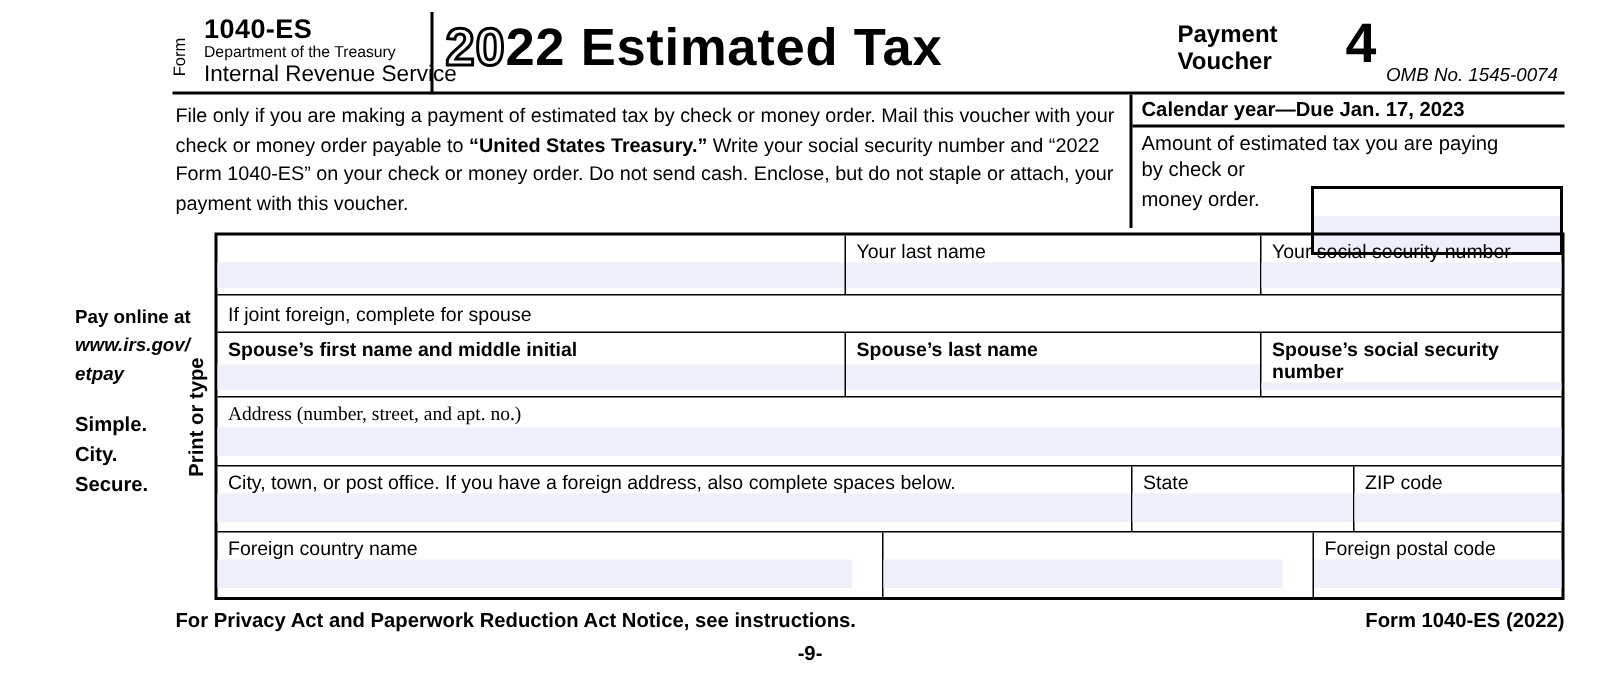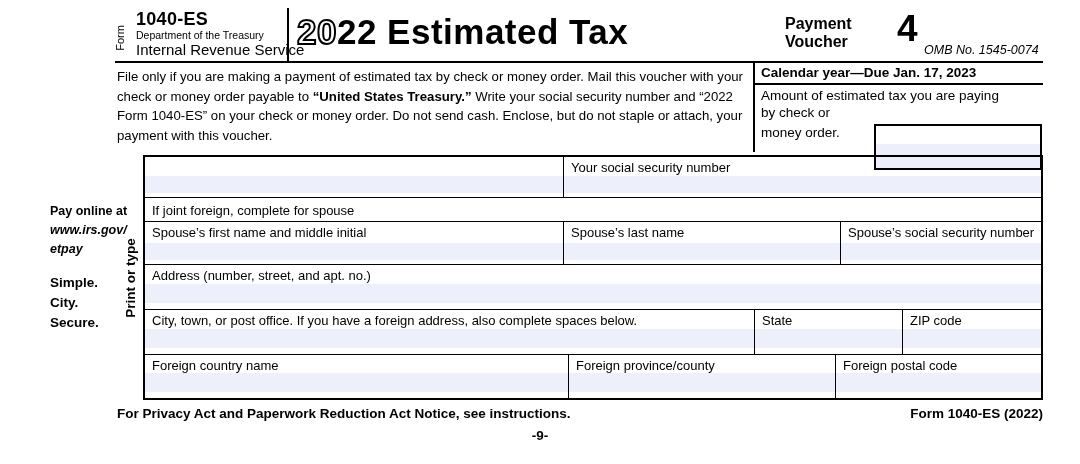--- a/index.html
+++ b/index.html
@@ -108,74 +108,77 @@
     <div class="tagline">Secure.</div>
   </div>
   <div class="print-or-type">Print or type</div>
 
   <div class="vtable">
 
     <div class="vrow" style="height:40px;">
       <div class="cell" style="flex:0 0 418px;">
         <div class="inp"></div>
       </div>
+      <div class="cell" style="flex:0 0 277px;">
+        <div class="lbl">Your last name</div>
+        <div class="inp"></div>
+      </div>
       <div class="cell" style="flex:1;">
         <div class="lbl">Your social security number</div>
         <div class="inp"></div>
       </div>
     </div>
 
     <div class="vrow" style="height:25px;">
       <div class="joint-row" style="flex:1;">If joint foreign, complete for spouse</div>
     </div>
 
-    <div class="vrow" style="height:43px;">
+    <div class="vrow" style="height:43px;font-weight:bold;">
       <div class="cell" style="flex:0 0 418px;">
         <div class="lbl">Spouse’s first name and middle initial</div>
         <div class="inp"></div>
       </div>
       <div class="cell" style="flex:0 0 277px;">
         <div class="lbl">Spouse’s last name</div>
         <div class="inp"></div>
       </div>
       <div class="cell" style="flex:1;">
         <div class="lbl">Spouse’s social security number</div>
         <div class="inp"></div>
       </div>
     </div>
 
     <div class="vrow row-tall" style="height:46px;">
-      <div class="cell" style="flex:1;">
+      <div class="cell" style="flex:1;font-family:Liberation Serif, serif;">
         <div class="lbl">Address (number, street, and apt. no.)</div>
         <div class="inp"></div>
       </div>
     </div>
 
     <div class="vrow row-tall" style="height:45px;">
       <div class="cell" style="flex:0 0 609px;">
         <div class="lbl">City, town, or post office. If you have a foreign address, also complete spaces below.</div>
         <div class="inp"></div>
       </div>
       <div class="cell" style="flex:0 0 148px;">
         <div class="lbl">State</div>
         <div class="inp"></div>
       </div>
       <div class="cell" style="flex:1;">
         <div class="lbl">ZIP code</div>
         <div class="inp"></div>
       </div>
     </div>
 
-    <div class="vrow row-tall" style="height:44px;">
+    <div class="vrow row-tall" style="height:44px;gap:20px;">
       <div class="cell" style="flex:0 0 423px;">
         <div class="lbl">Foreign country name</div>
         <div class="inp"></div>
       </div>
       <div class="cell" style="flex:0 0 267px;">
-        <div class="lbl">Foreign province/county</div>
         <div class="inp"></div>
       </div>
       <div class="cell" style="flex:1;">
         <div class="lbl">Foreign postal code</div>
         <div class="inp"></div>
       </div>
     </div>
 
   </div>
 

